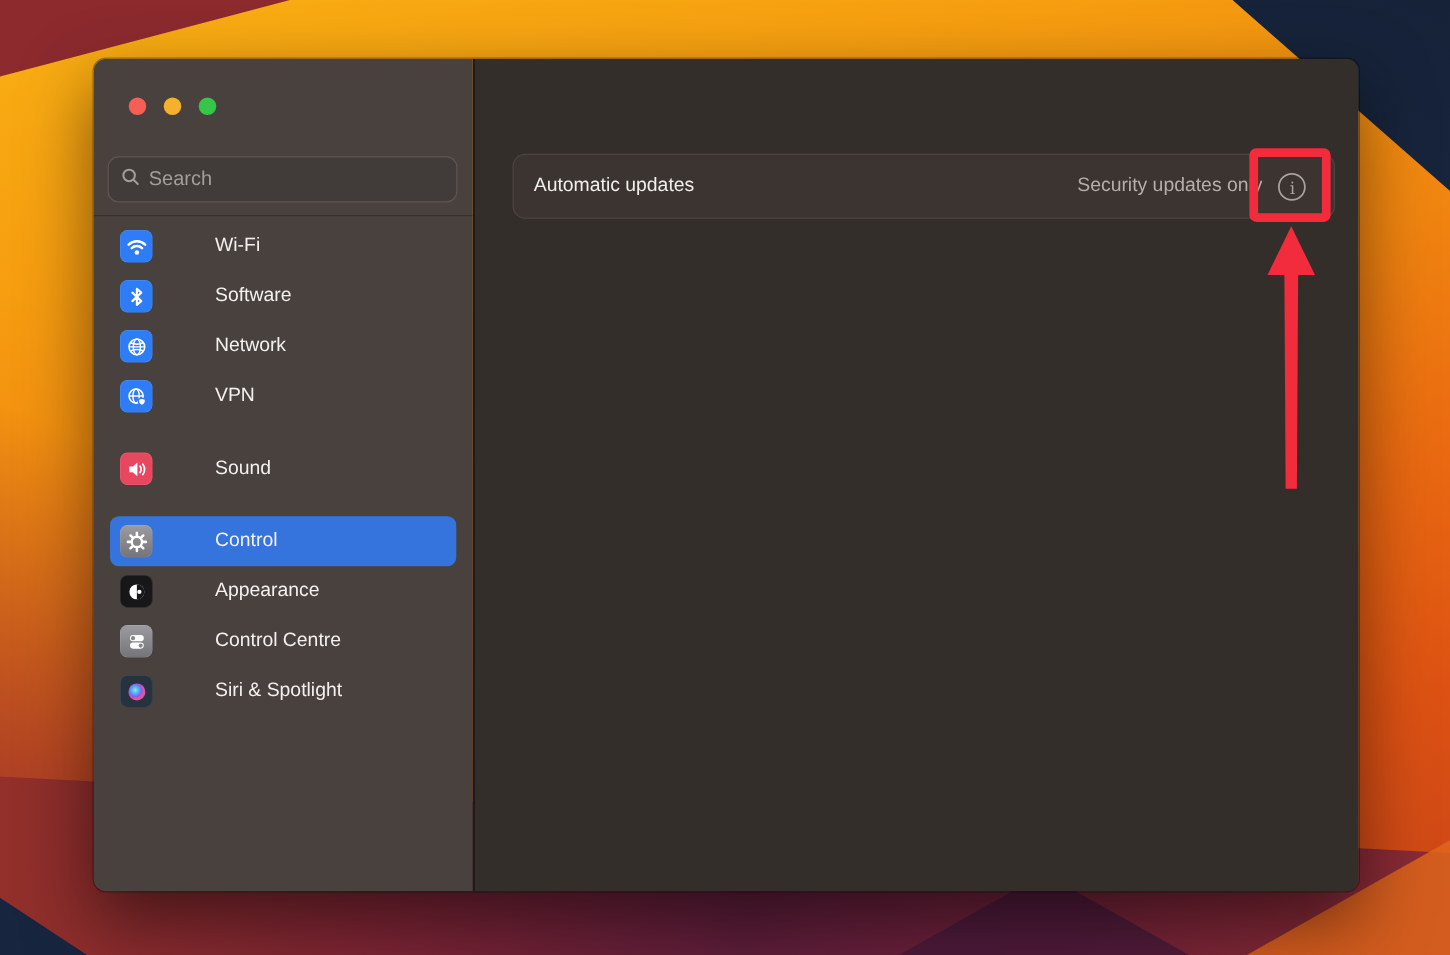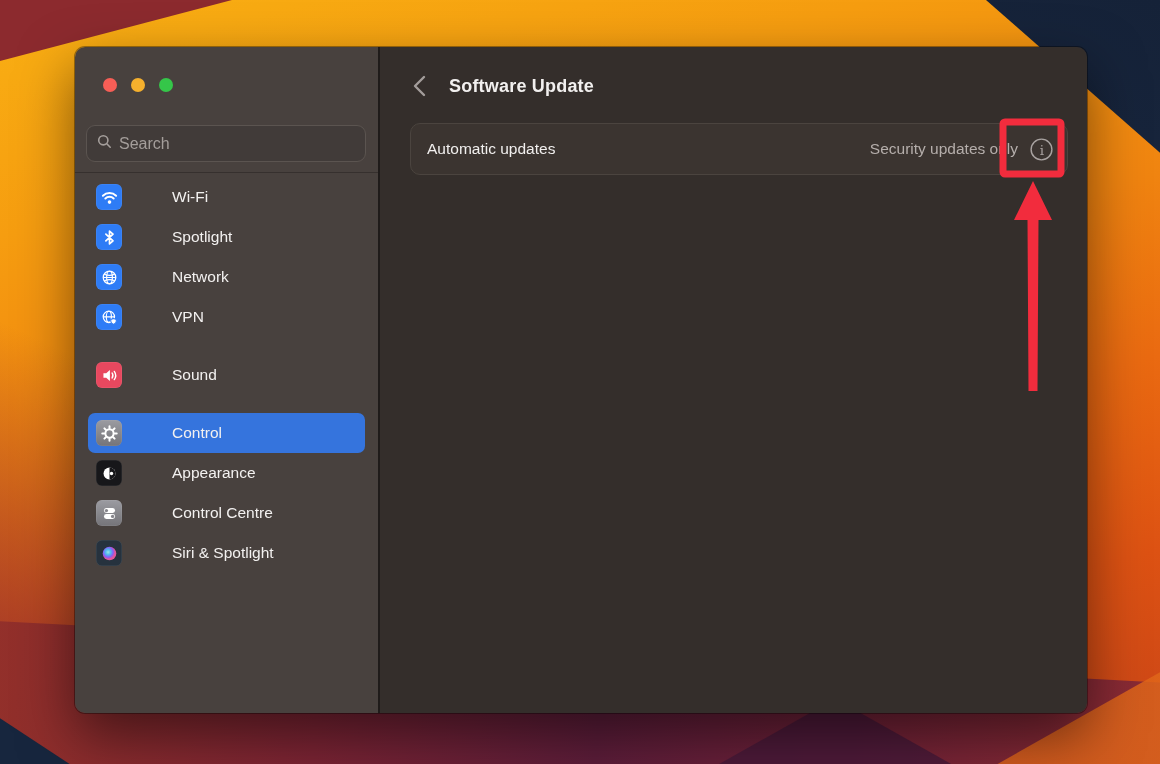--- a/index.html
+++ b/index.html
@@ -55,21 +55,21 @@
   #divider { width:2px; flex:none; background:#1f1b1a; }
 
   
   #content { position:relative; flex:1; background:#342e2b; }
   #content-header { position:absolute; left:30px; top:24px; height:30px; display:flex; align-items:center; gap:21px; }
   #back-button { width:18px; height:22px; display:flex; align-items:center; justify-content:center; cursor:default; }
   #page-title { color:#f2f0ef; font-size:18px; font-weight:bold; letter-spacing:.2px; }
 
   .card { position:absolute; left:30px; top:76px; width:658px; height:52px;
     background:#3b3430; border:1px solid #4b443f; border-radius:10px;
-    display:flex; align-items:center; padding:0 12px 0 16px; }
+    display:flex; align-items:center; padding:0 20px 0 16px; }
   .card .row-label { color:#f1efee; font-size:15.5px; }
   .card .spacer { flex:1; }
   .card .row-value { color:#b5aeab; font-size:15.5px; white-space:nowrap; }
   .card .info-btn { margin-left:10px; width:27px; height:27px; flex:none; display:flex; cursor:default; }
 
   
   #annotation-overlay { position:absolute; inset:0; pointer-events:none; z-index:10; }
 </style>
 </head>
 <body>
@@ -115,21 +115,21 @@
                 </svg>
               </span>
     <span class="sb-label">Wi-Fi</span>
   </div>
             <div class="sb-item">
     <span class="sb-icon" style="background: rgb(46, 124, 246);">
                 <svg width="17" height="17" viewBox="0 0 16 16">
                   <path d="M4.6 4.8 L11.3 11.2 L8 14 L8 2 L11.3 4.8 L4.6 11.2" stroke="#fff" fill="none" stroke-linecap="round" stroke-width="1.6" stroke-linejoin="round"></path>
                 </svg>
               </span>
-    <span class="sb-label">Spotlight</span>
+    <span class="sb-label">Software</span>
   </div>
             <div class="sb-item">
     <span class="sb-icon" style="background: rgb(46, 124, 246);">
                 <svg width="17" height="17" viewBox="0 0 16 16">
                   <circle cx="8" cy="8" r="5.9" stroke="#fff" fill="none" stroke-linecap="round" stroke-width="1.2"></circle>
                   <ellipse cx="8" cy="8" rx="2.7" ry="5.9" stroke="#fff" fill="none" stroke-linecap="round" stroke-width="1.1"></ellipse>
                   <path d="M2.6 8 H13.4 M3.2 4.9 Q8 7 12.8 4.9 M3.2 11.1 Q8 9 12.8 11.1" stroke="#fff" fill="none" stroke-linecap="round" stroke-width="1.1"></path>
                 </svg>
               </span>
     <span class="sb-label">Network</span>
@@ -206,28 +206,20 @@
               </span>
     <span class="sb-label">Siri &amp; Spotlight</span>
   </div>
           </div>
         </div>
     </div>
 
     <div id="divider"></div>
 
     <div id="content">
-      <div id="content-header">
-        <span id="back-button">
-          <svg width="13" height="22" viewBox="0 0 13 22">
-              <polyline points="11,2 2,11 11,20" fill="none" stroke="#a39d9b" stroke-width="2.4" stroke-linecap="round" stroke-linejoin="round"></polyline>
-            </svg>
-        </span>
-        <span id="page-title">Software Update</span>
-      </div>
 
       <div class="card">
         <span class="row-label">Automatic updates</span>
         <span class="spacer"></span>
         <span class="row-value">Security updates only</span>
         <span class="info-btn">
           <svg width="27" height="27" viewBox="0 0 27 27">
             <circle cx="13.5" cy="13.5" r="10.4" fill="none" stroke="#a8a2a0" stroke-width="1.4"></circle>
             <text x="14" y="19" font-family="DejaVu Serif, serif" font-size="13.5" fill="#a8a2a0" text-anchor="middle">i</text>
           </svg>

